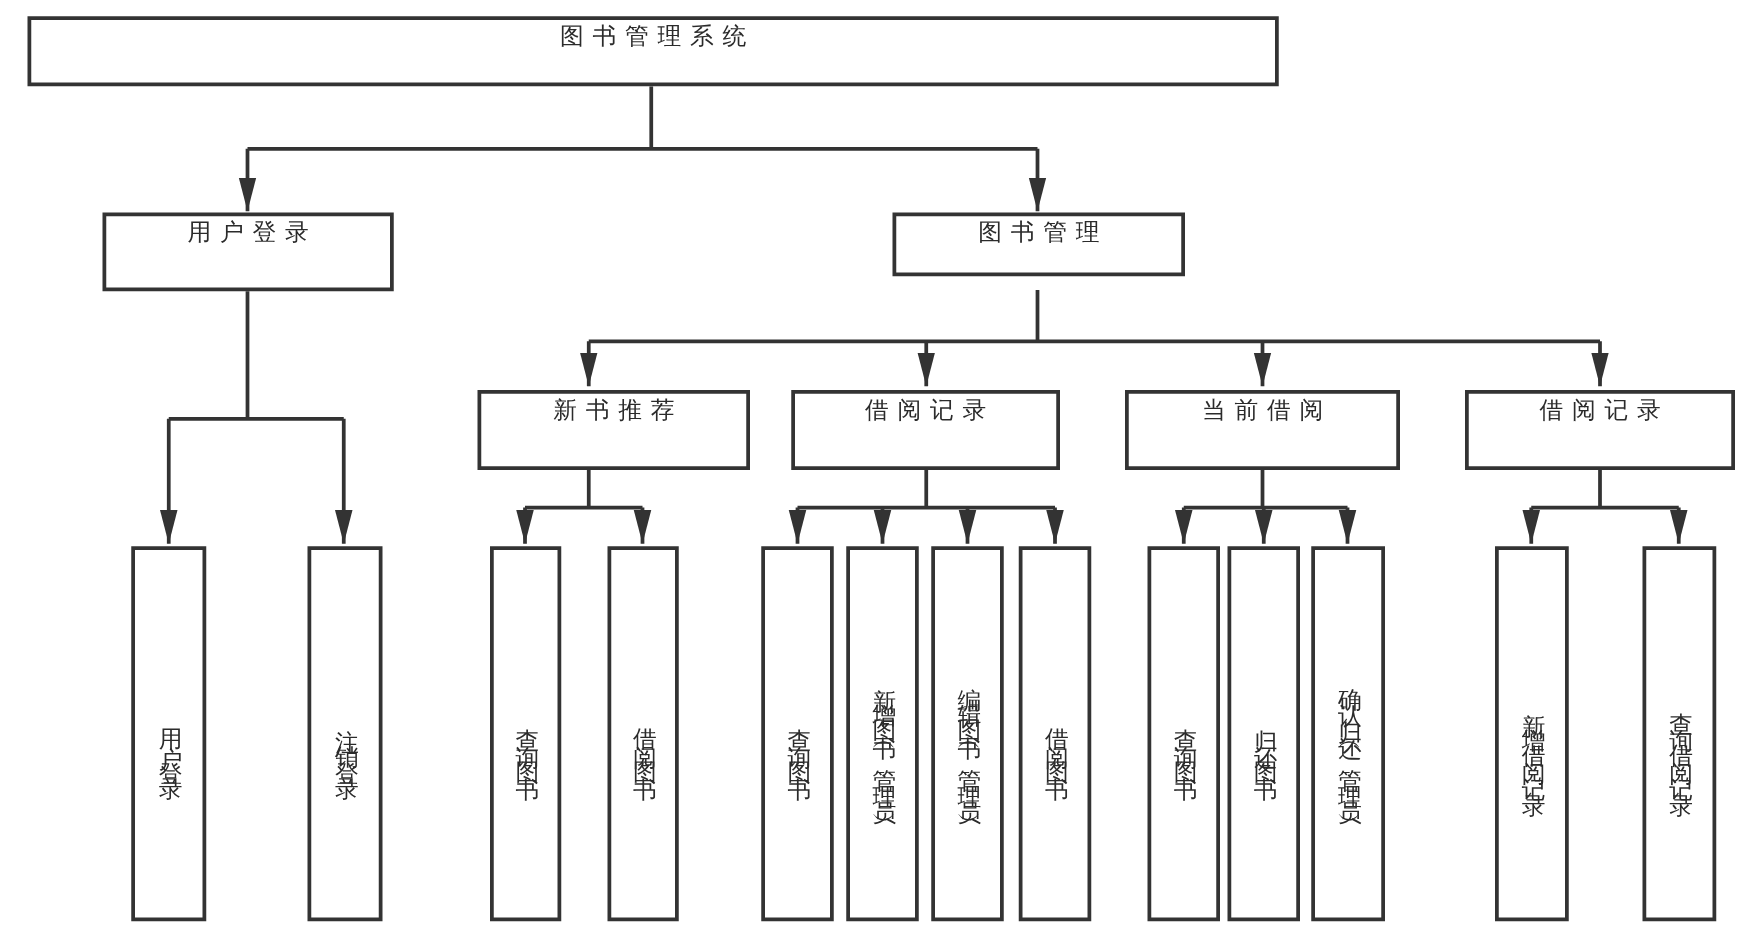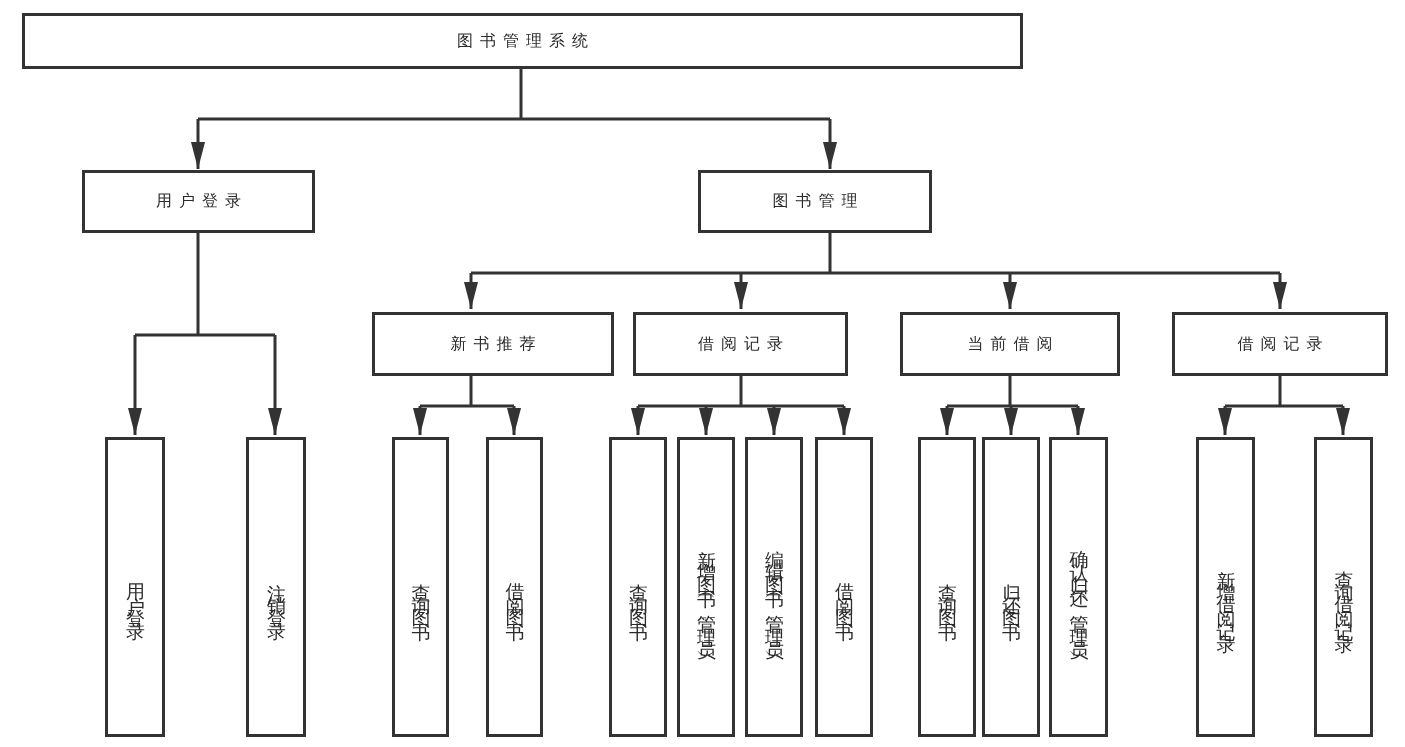--- a/index.html
+++ b/index.html
@@ -16,23 +16,23 @@
     background:var(--page-bg);
     overflow:hidden;
     font-family:"Liberation Sans","DejaVu Sans",sans-serif;
   }
   .stage svg{position:absolute;left:0;top:0;z-index:1;}
   .hbox{
     position:absolute;z-index:2;
     box-sizing:border-box;
     border:3px solid var(--line);
     background:var(--box-bg);
-    display:flex;align-items:center;justify-content:center;
+    display:flex;align-items:flex-start;justify-content:center;
     color:var(--text);
-    font-size:16px;letter-spacing:7px;
+    font-size:19px;letter-spacing:7px;
     white-space:nowrap;
   }
   .hbox > span{margin-right:-7px;}
   .vbox{
     position:absolute;z-index:2;
     top:437px;height:300px;
     box-sizing:border-box;
     border:3px solid var(--line);
     background:var(--box-bg);
     display:flex;align-items:center;justify-content:center;
@@ -98,25 +98,25 @@
     <path d="M1343 406 V435" style="stroke:var(--line)" stroke-width="3" fill="none" marker-end="url(#arrow)"></path>
   </svg>
 
   <div class="hbox" style="left:22px;top:13px;width:1001px;height:56px">
     <span>图书管理系统</span>
   </div>
 
   <div class="hbox" style="left:82px;top:170px;width:233px;height:63px">
     <span>用户登录</span>
   </div>
-  <div class="hbox" style="left:698px;top:170px;width:234px;height:63px">
+  <div class="hbox" style="left:714px;top:170px;width:234px;height:51px">
     <span>图书管理</span>
   </div>
 
-  <div class="hbox" style="left:372px;top:312px;width:242px;height:64px">
+  <div class="hbox" style="left:382px;top:312px;width:218px;height:64px">
     <span>新书推荐</span>
   </div>
   <div class="hbox" style="left:633px;top:312px;width:215px;height:64px">
     <span>借阅记录</span>
   </div>
   <div class="hbox" style="left:1172px;top:312px;width:216px;height:64px">
     <span>借阅记录</span>
   </div>
   <div class="hbox" style="left:900px;top:312px;width:220px;height:64px">
     <span>当前借阅</span>

